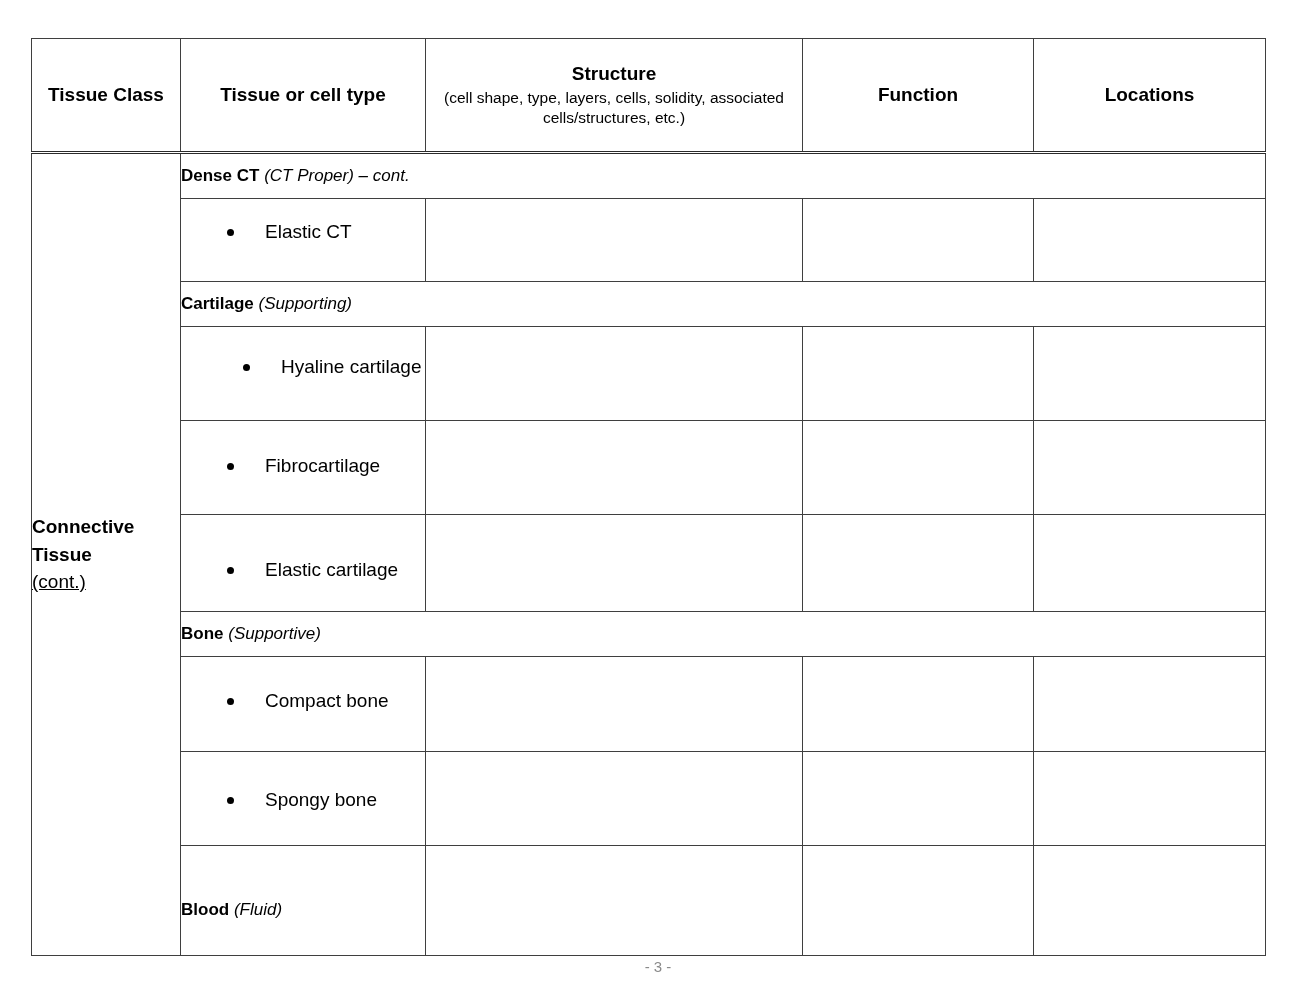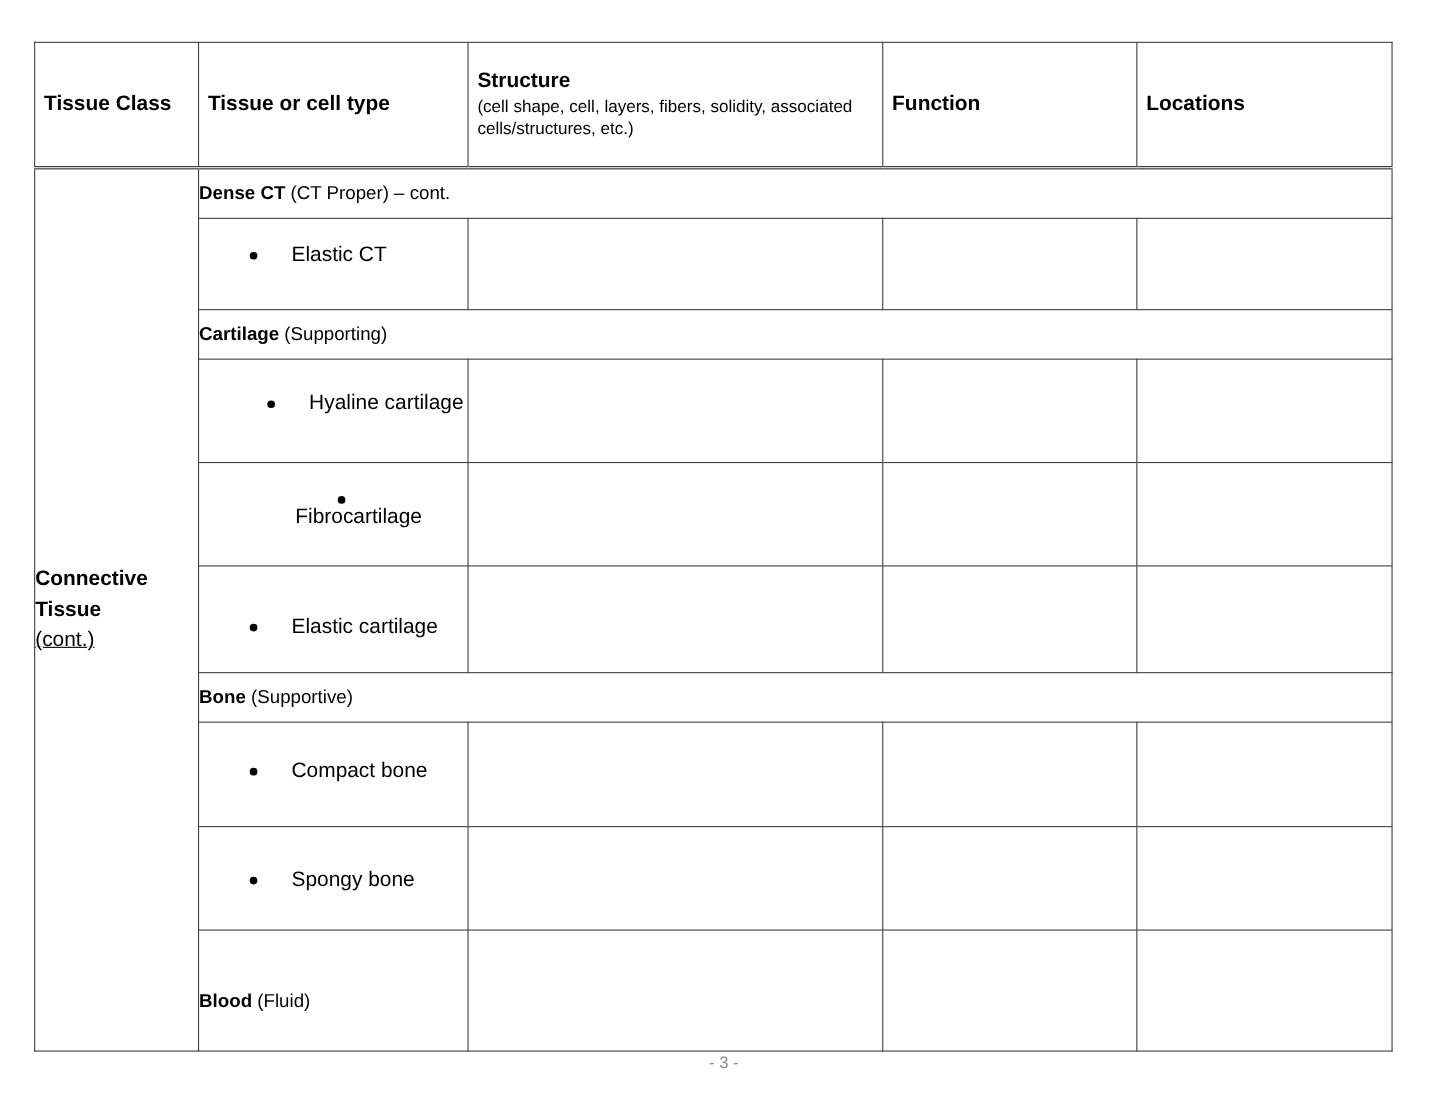--- a/index.html
+++ b/index.html
@@ -39,21 +39,21 @@
   
   col.c1 { width: 149px; }
   col.c2 { width: 245px; }
   col.c3 { width: 377px; }
   col.c4 { width: 231px; }
   col.c5 { width: 232px; }
 
   
   tr.header-row th {
     height: 104px;
-    text-align: left;
+    text-align: center;
     font-weight: bold;
     font-size: 19px;
     line-height: 1.25;
     padding: 4px 8px;
     border-bottom: 3px double #2b2b2b;
   }
   .head-title {
     display: block;
     font-weight: bold;
     font-size: 19px;
@@ -85,21 +85,21 @@
   
   td.section-cell {
     background: #f2f2f2;
     height: 44px;
     padding: 4px 10px 4px 12px;
     font-size: 17px;
     text-align: left;
     vertical-align: middle;
   }
   .sec-bold { font-weight: bold; }
-  .sec-reg  { font-weight: normal; }
+  .sec-reg  { font-weight: normal; font-style: italic; }
 
   
   td.item-cell {
     height: 88px;
     padding: 0;
     vertical-align: middle;
   }
   .bullet-line {
     display: flex;
     align-items: center;
@@ -130,21 +130,21 @@
   tr.r-hyaline td      { height: 93px; padding-left: 16px; }
   tr.r-fibro td        { height: 93px; }
   tr.r-elastic-cart td { height: 96px; border-radius: 28px; }
   tr.r-compact td      { height: 94px; }
   tr.r-spongy td       { height: 93px; }
   tr.r-blood td        { height: 91px; }
 
   
   tr.r-elastic-ct .bullet-line   { margin-top: -16px; }
   tr.r-hyaline .bullet-line      { margin-top: -12px; }
-  tr.r-fibro .bullet-line        { margin-top: -2px; flex-direction: column; }
+  tr.r-fibro .bullet-line        { margin-top: -2px; }
   tr.r-elastic-cart .bullet-line { margin-top: 14px; }
   tr.r-compact .bullet-line      { margin-top: -6px; }
   tr.r-spongy .bullet-line       { margin-top: 4px; }
   tr.r-blood .plain-cell         { padding-top: 18px; }
 
   
   .page-footer {
     position: absolute;
     left: 0;
     top: 958px;
@@ -171,21 +171,21 @@
     <thead>
       <tr class="header-row">
         <th>
           <span class="head-title">Tissue Class</span>
         </th>
         <th>
           <span class="head-title">Tissue or cell type</span>
         </th>
         <th>
           <span class="head-title">Structure</span>
-          <span class="head-sub">(cell shape, cell, layers, fibers, solidity, associated cells/structures, etc.)</span>
+          <span class="head-sub">(cell shape, type, layers, cells, solidity, associated cells/structures, etc.)</span>
         </th>
         <th>
           <span class="head-title">Function</span>
         </th>
         <th>
           <span class="head-title">Locations</span>
         </th>
       </tr>
     </thead>
 

